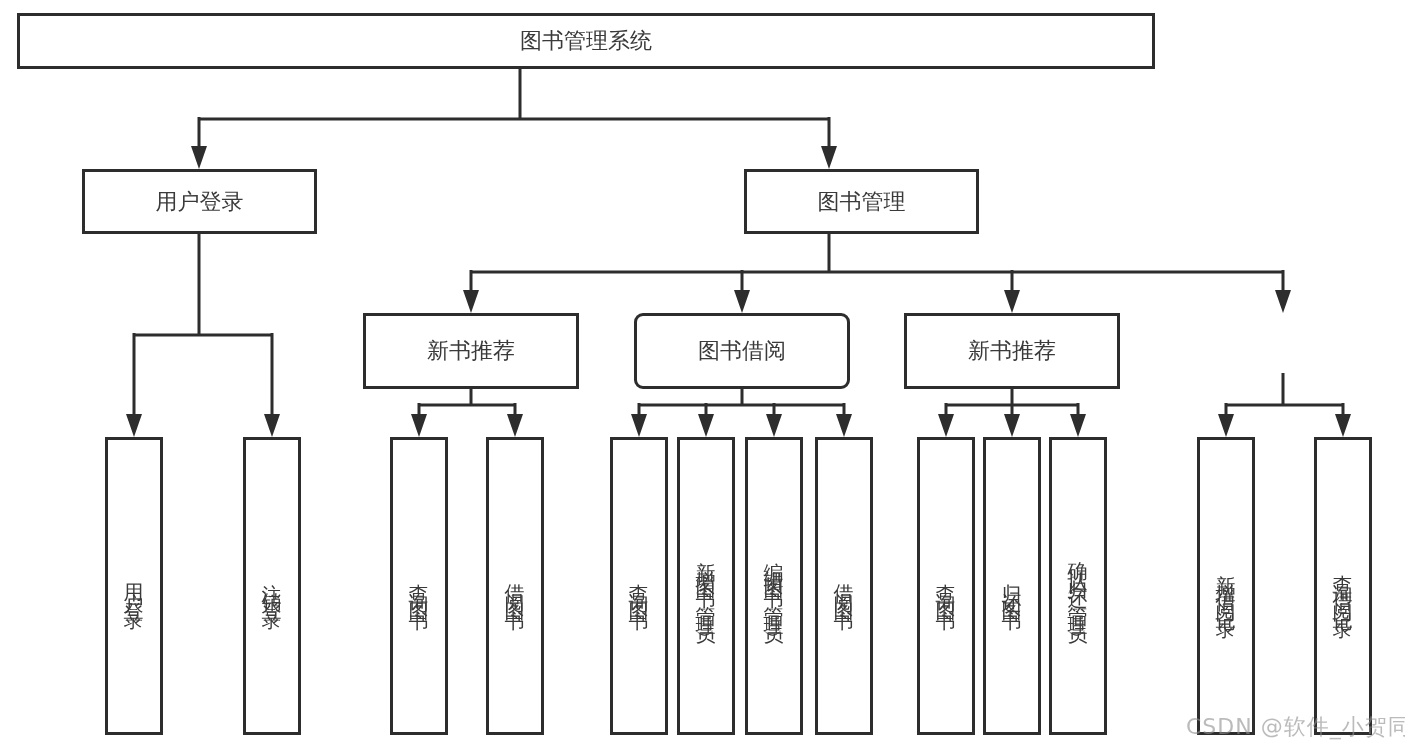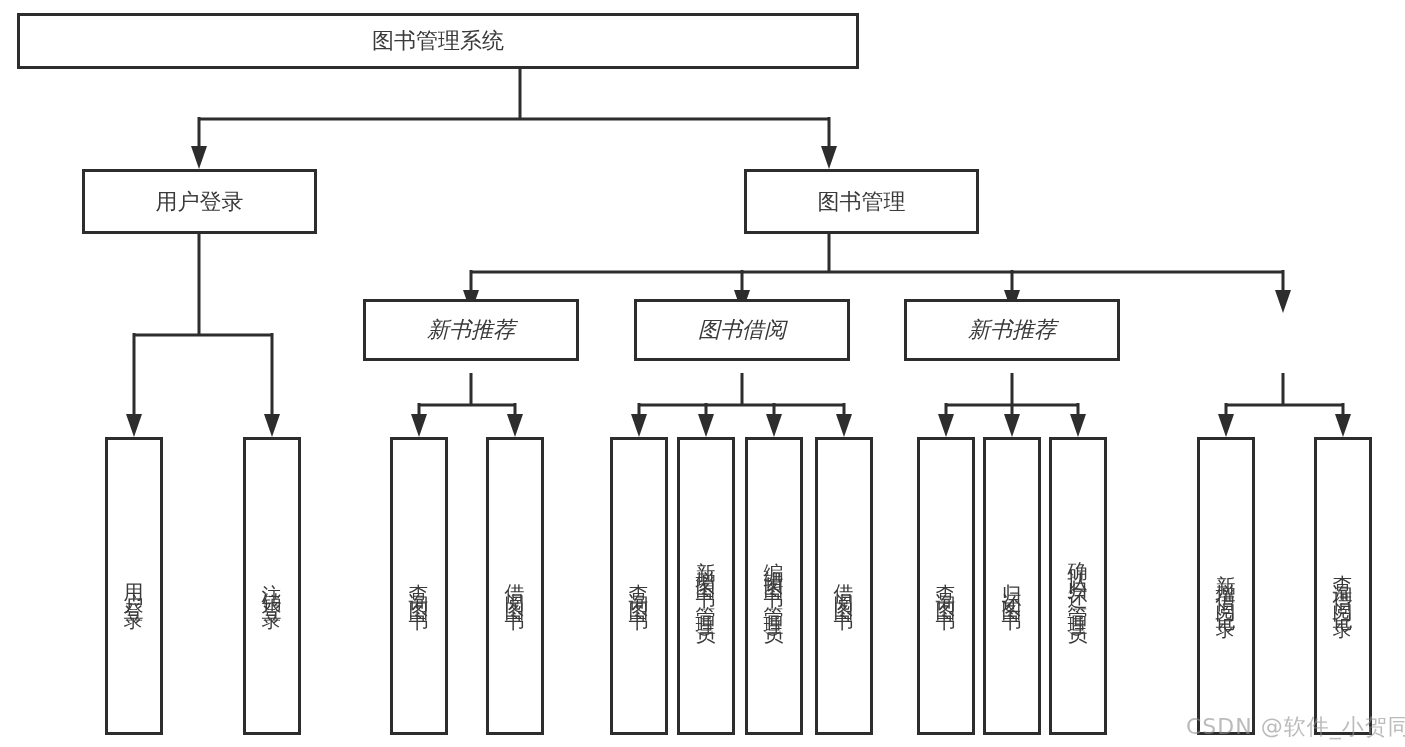--- a/index.html
+++ b/index.html
@@ -16,23 +16,23 @@
     box-sizing:border-box;
     background:#ffffff;
     border:3px solid #2d2d2d;
     display:flex;
     align-items:center;
     justify-content:center;
     color:#3a3a3a;
     font-size:22px;
     white-space:nowrap;
   }
-  .root{left:17px;top:13px;width:842px;height:56px;}
+  .root{left:17px;top:13px;width:1138px;height:56px;}
   .lvl1{top:169px;width:235px;height:65px;}
-  .lvl2{top:299px;width:216px;height:62px;font-size:22px;font-style:italic;}
+  .lvl2{top:313px;width:216px;height:76px;font-size:22px;}
   .leaf{
     top:437px;width:58px;height:298px;
     writing-mode:vertical-rl;
     text-orientation:mixed;
     font-size:20px;
     letter-spacing:9px;
     line-height:1;
   }
   .watermark{
     position:absolute;
@@ -87,21 +87,21 @@
       <polygon points="1335,414 1351,414 1343,437"></polygon>
     </g>
   </svg>
 
   <div class="node root">图书管理系统</div>
 
   <div class="node lvl1" style="left:82px;">用户登录</div>
   <div class="node lvl1" style="left:712px;margin-left:32px;">图书管理</div>
 
   <div class="node lvl2" style="left:363px;">新书推荐</div>
-  <div class="node lvl2" style="left:634px;">图书借阅</div>
+  <div class="node lvl2" style="left:634px;border-radius:9px;">图书借阅</div>
   <div class="node lvl2" style="left:904px;">新书推荐</div>
 
   <div class="node leaf" style="left:105px;">用户登录</div>
   <div class="node leaf" style="left:243px;">注销登录</div>
 
   <div class="node leaf" style="left:390px;">查询图书</div>
   <div class="node leaf" style="left:486px;">借阅图书</div>
 
   <div class="node leaf" style="left:610px;">查询图书</div>
   <div class="node leaf" style="left:677px;">新增图书（管理员）</div>

